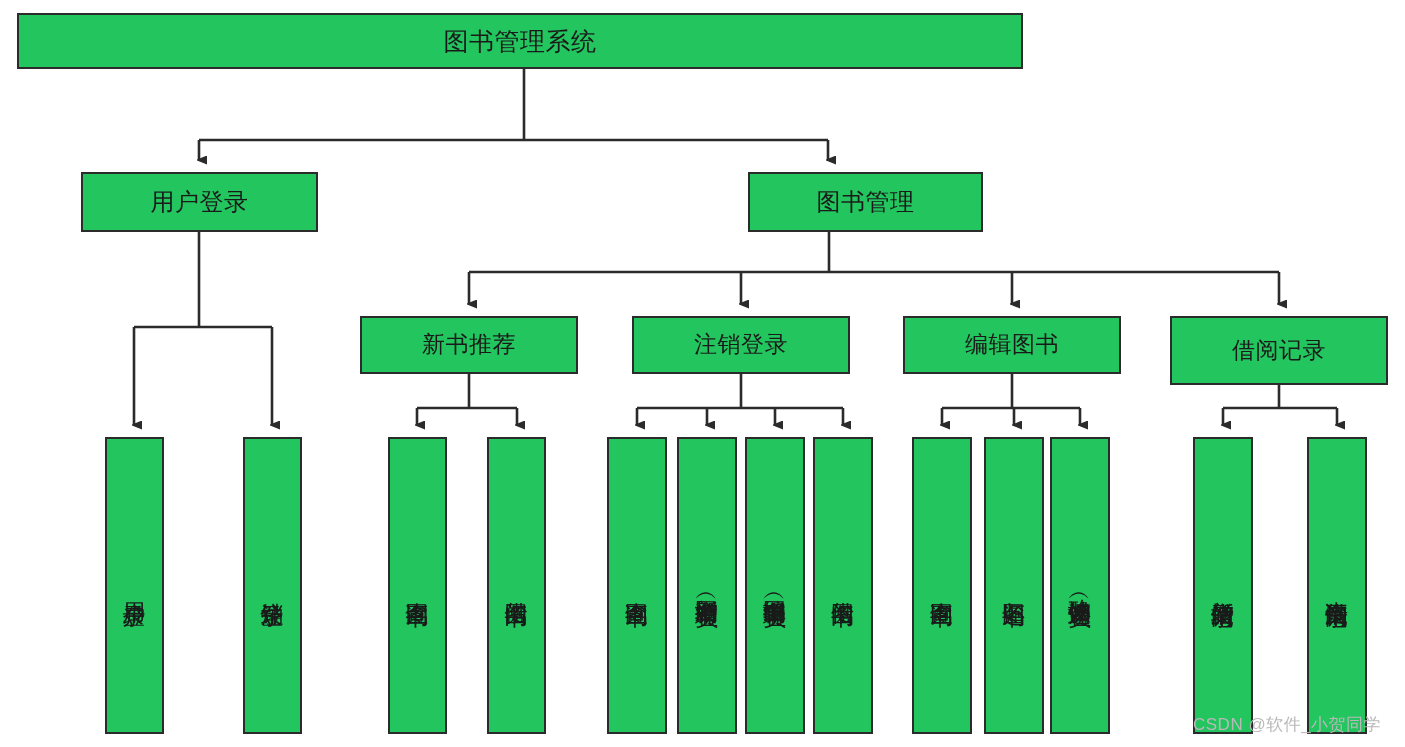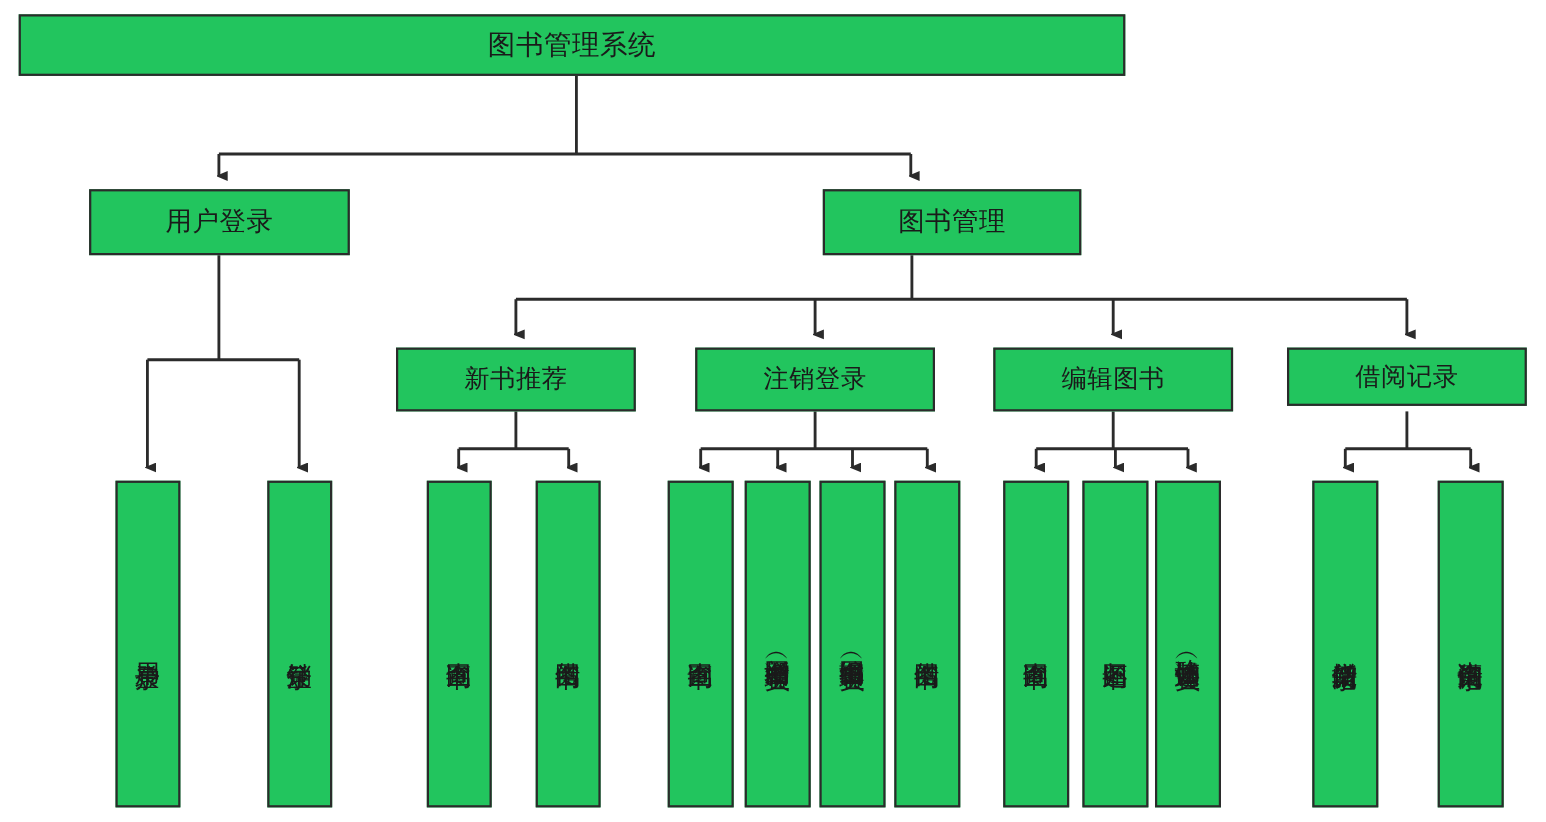--- a/index.html
+++ b/index.html
@@ -134,21 +134,21 @@
 
   <div class="node lvl3" id="node-l3-0" style="left: 360px; top: 316px; width: 218px; height: 58px;">
     <span class="label">新书推荐</span>
   </div>
   <div class="node lvl3" id="node-l3-1" style="left: 632px; top: 316px; width: 218px; height: 58px;">
     <span class="label">注销登录</span>
   </div>
   <div class="node lvl3" id="node-l3-2" style="left: 903px; top: 316px; width: 218px; height: 58px;">
     <span class="label">编辑图书</span>
   </div>
-  <div class="node lvl3" id="node-l3-3" style="left: 1170px; top: 316px; width: 218px; height: 53px;">
+  <div class="node lvl3" id="node-l3-3" style="left: 1170px; top: 316px; width: 218px; height: 69px;">
     <span class="label">借阅记录</span>
   </div>
 
   <div class="node leaf" id="node-leaf-0" style="left: 105px; top: 437px; width: 59px; height: 297px;">
     <span class="label">用户登录</span>
   </div>
   <div class="node leaf" id="node-leaf-1" style="left: 243px; top: 437px; width: 59px; height: 297px;">
     <span class="label">注销登录</span>
   </div>
   <div class="node leaf" id="node-leaf-2" style="left: 388px; top: 437px; width: 59px; height: 297px;">
@@ -178,14 +178,15 @@
   <div class="node leaf" id="node-leaf-10" style="left: 1050px; top: 437px; width: 60px; height: 297px;">
     <span class="label">确认归还（管理员）</span>
   </div>
   <div class="node leaf" id="node-leaf-11" style="left: 1193px; top: 437px; width: 60px; height: 297px;">
     <span class="label">新增借阅记录</span>
   </div>
   <div class="node leaf" id="node-leaf-12" style="left: 1307px; top: 437px; width: 60px; height: 297px;">
     <span class="label">查询借阅记录</span>
   </div>
 
+  <div class="watermark">CSDN @软件_小贺同学</div>
 
 </div>
 
 </body></html>

